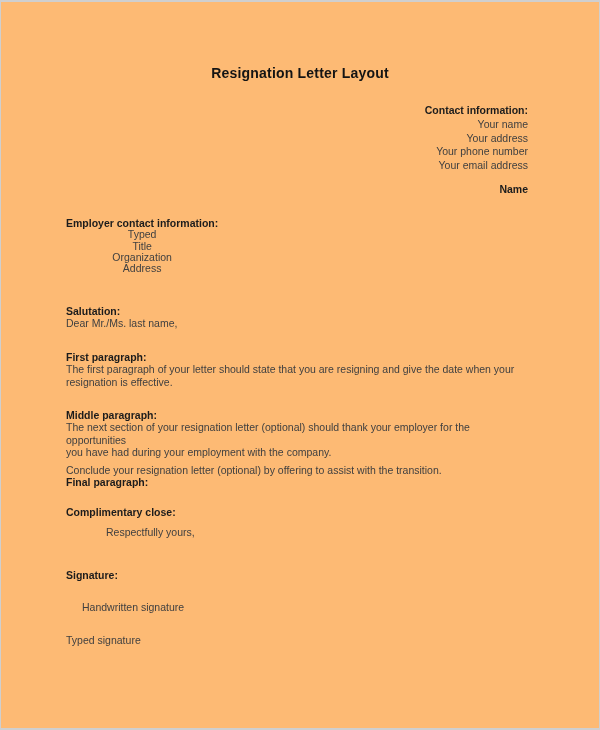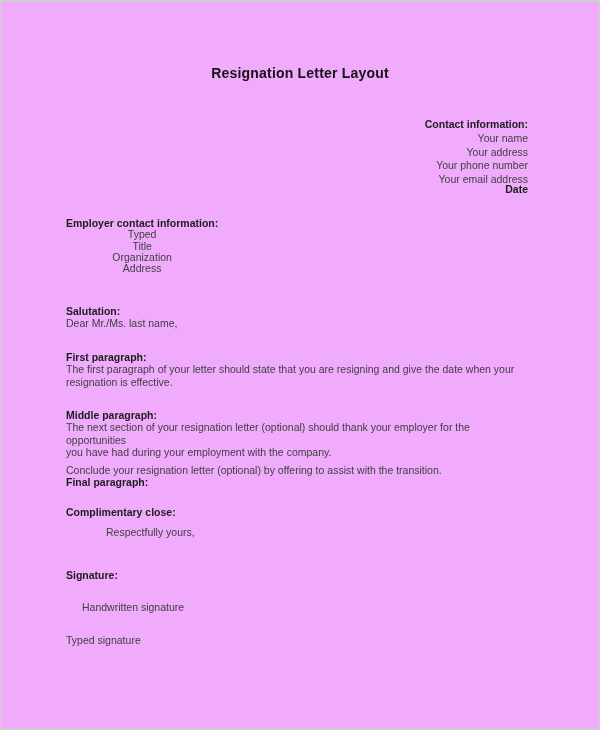--- a/index.html
+++ b/index.html
@@ -1,21 +1,21 @@
 <!DOCTYPE html>
 <html><head>
 <meta charset="utf-8">
 <style>
   html, body { margin: 0; padding: 0; background: #ffffff; }
   .page {
     position: relative;
     width: 600px;
     height: 730px;
     box-sizing: border-box;
-    background: #f0abfc;
+    background: #fdba74;
     border: 1px solid #cfcfcf;
     border-top-width: 2px;
     border-bottom-width: 2px;
     font-family: "Liberation Sans", sans-serif;
     font-size: 10.5px;
     line-height: 12.5px;
     color: #404040;
     overflow: hidden;
   }
   .abs { position: absolute; }
@@ -25,21 +25,21 @@
   .title {
     top: 65px; left: 0; width: 100%;
     margin: 0;
     text-align: center;
     font-size: 14px;
     font-weight: bold;
     color: #141414;
     letter-spacing: 0.2px;
   }
   .right-block { right: 71px; text-align: right; }
-  .contact-block { top: 116px; line-height: 13.8px; }
+  .contact-block { top: 102px; line-height: 13.8px; }
   .date-line { top: 181px; font-weight: bold; color: #1c1c1c; }
 
   .left-block { left: 65px; }
   .employer-block { top: 216px; line-height: 11.3px; text-align: center; }
   .salutation-block { top: 304px; line-height: 11.5px; }
 
   .para-block { width: 462px; line-height: 12.4px; }
   .para-body { white-space: pre-line; }
   .para-1 { top: 349px; }
   .para-2 { top: 407px; }
@@ -59,21 +59,21 @@
   <h1 class="abs title">Resignation Letter Layout</h1>
 
   <div class="abs right-block contact-block">
     <span class="line b">Contact information:</span>
     <span class="line">Your name</span>
     <span class="line">Your address</span>
     <span class="line">Your phone number</span>
     <span class="line">Your email address</span>
   </div>
 
-  <div class="abs right-block date-line">Date</div>
+  <div class="abs right-block date-line">Name</div>
 
   <div class="abs left-block employer-block">
     <span class="line b">Employer contact information:</span>
     <span class="line">Typed</span>
     <span class="line">Title</span>
     <span class="line">Organization</span>
     <span class="line">Address</span>
   </div>
 
   <div class="abs left-block salutation-block">

